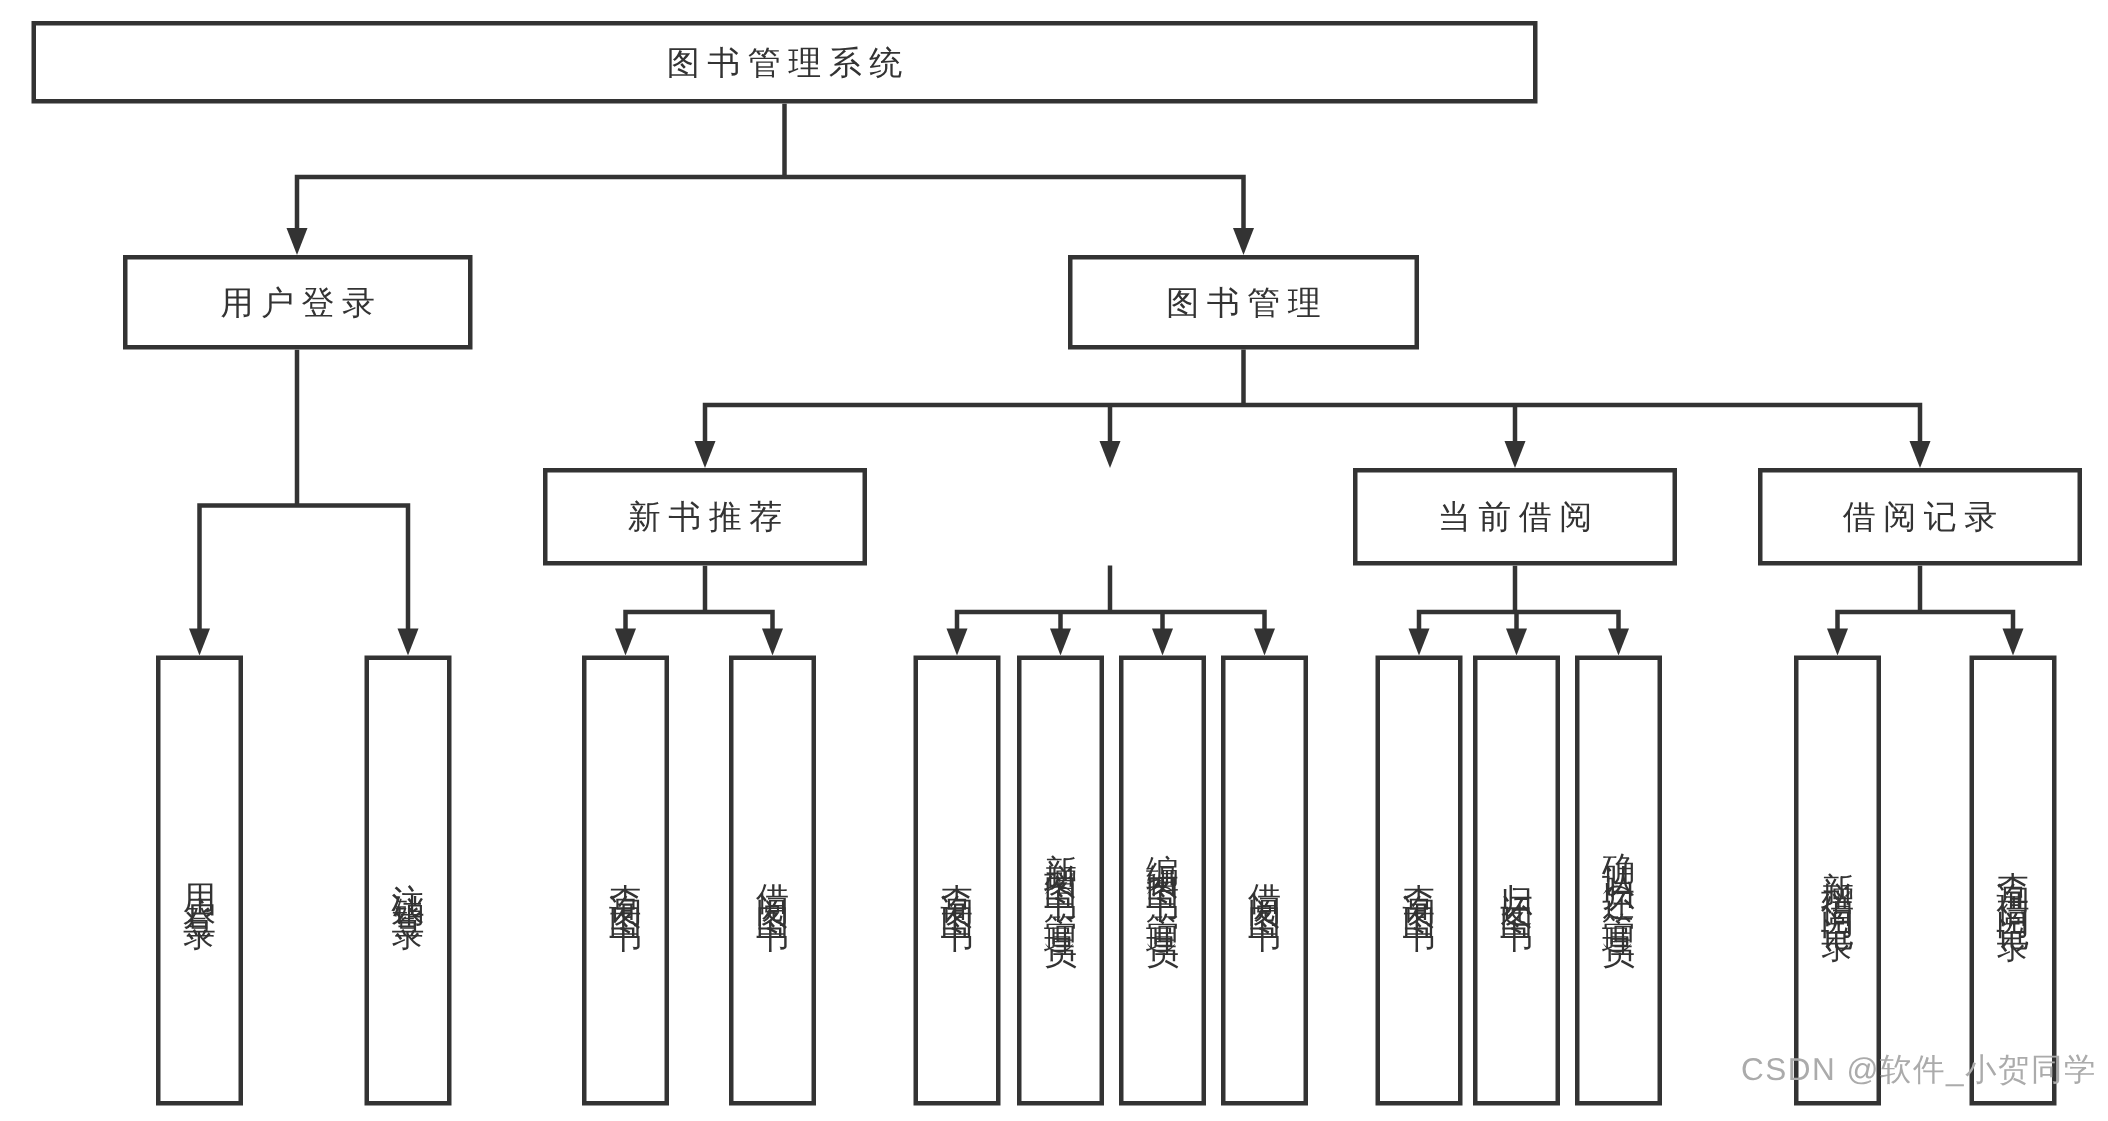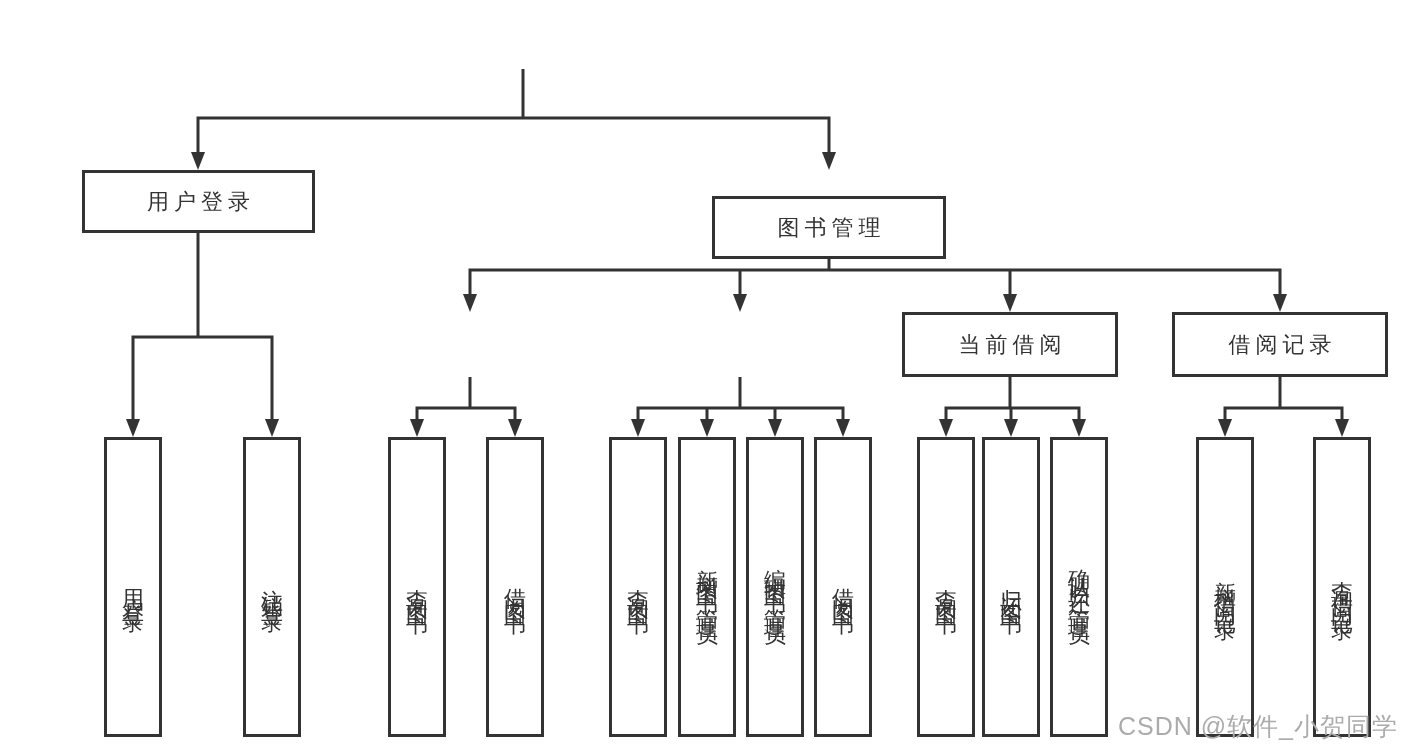--- a/index.html
+++ b/index.html
@@ -38,22 +38,22 @@
   .node-v{width:58px;height:300px;top:437px;}
   .vtext{
     writing-mode:vertical-rl;
     text-orientation:mixed;
     font-size:22px;
     letter-spacing:8px;
     line-height:1;
   }
   .watermark{
     position:absolute;
-    right:7px;bottom:4px;
-    font-size:25px;
+    right:7px;bottom:20px;
+    font-size:21px;
     color:var(--color-watermark);
     letter-spacing:1px;
     white-space:nowrap;
     z-index:5;
   }
 </style>
 </head>
 <body>
 
 <div id="diagram">
@@ -103,24 +103,26 @@
       <polygon points="768,419 782,419 775,437"></polygon>
       <polygon points="836,419 850,419 843,437"></polygon>
       <polygon points="939,419 953,419 946,437"></polygon>
       <polygon points="1004,419 1018,419 1011,437"></polygon>
       <polygon points="1072,419 1086,419 1079,437"></polygon>
       <polygon points="1218,419 1232,419 1225,437"></polygon>
       <polygon points="1335,419 1349,419 1342,437"></polygon>
     </g>
   </svg>
 
+  <div class="node node-h" style="left:21px;top:14px;width:1004px;height:55px;">图书管理系统</div>
 
   <div class="node node-h" style="left:82px;top:170px;width:233px;height:63px;">用户登录</div>
-  <div class="node node-h" style="left:712px;top:170px;width:234px;height:63px;margin-top:26px;">图书管理</div>
+  <div class="node node-h" style="left:712px;top:170px;width:234px;height:63px;">图书管理</div>
 
+  <div class="node node-h" style="left:362px;top:312px;width:216px;height:65px;">新书推荐</div>
   <div class="node node-h" style="left:902px;top:312px;width:216px;height:65px;text-align:center;">当前借阅</div>
   <div class="node node-h" style="left:1172px;top:312px;width:216px;height:65px;">借阅记录</div>
 
   <div class="node node-v" style="left:104px;">
     <span class="vtext">用户登录</span>
   </div>
   <div class="node node-v" style="left:243px;">
     <span class="vtext">注销登录</span>
   </div>
 

